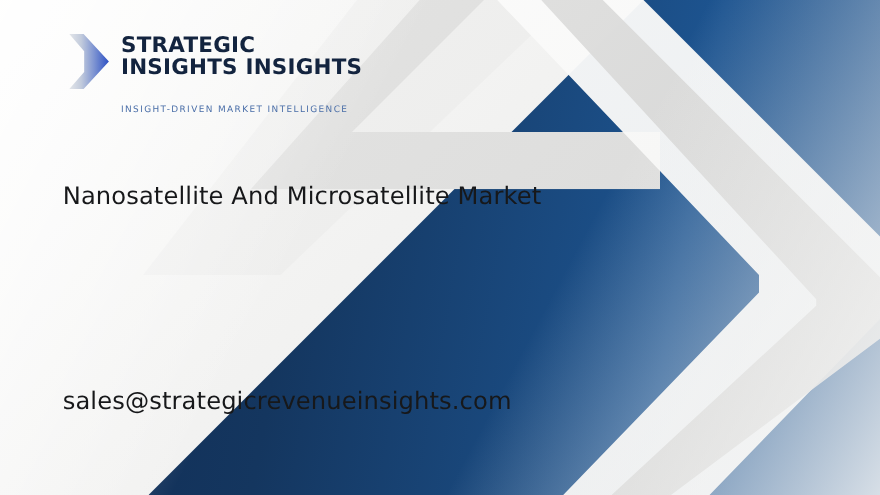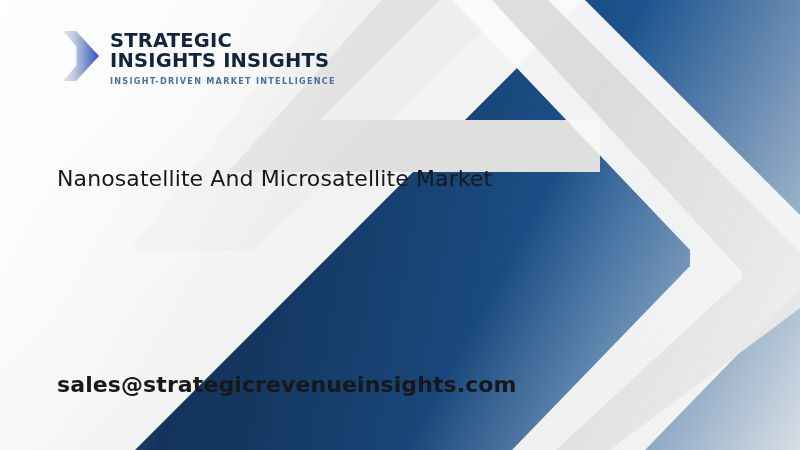--- a/index.html
+++ b/index.html
@@ -128,24 +128,24 @@
     font-family: "DejaVu Sans", "Liberation Sans", sans-serif;
     font-weight: bold;
     font-size: 19.5px;
     line-height: 20px;
     letter-spacing: 0.2px;
     color: #13243f;
     white-space: nowrap;
   }
 
   .logo-tagline {
-    margin-top: 5px;
+    margin-top: 23px;
     font-family: "DejaVu Sans", "Liberation Sans", sans-serif;
     font-size: 8.1px;
-    font-weight: bold;
+    font-weight: normal;
     letter-spacing: 1.28px;
     color: #4a6ea8;
     white-space: nowrap;
   }
 
   
 
   .slide-title {
     position: absolute;
     left: 57px;
@@ -154,24 +154,24 @@
     font-size: 22px;
     line-height: 38px;
     font-weight: normal;
     color: #17181a;
     letter-spacing: 0.1px;
   }
 
   .slide-email {
     position: absolute;
     left: 57px;
-    top: 371px;
+    top: 352px;
     font-size: 22px;
     line-height: 28px;
-    font-weight: bold;
+    font-weight: normal;
     color: #17181a;
     letter-spacing: 0.1px;
   }
 </style>
 </head>
 <body>
 
 <div id="slide">
 
   <div class="bg-base"></div>

